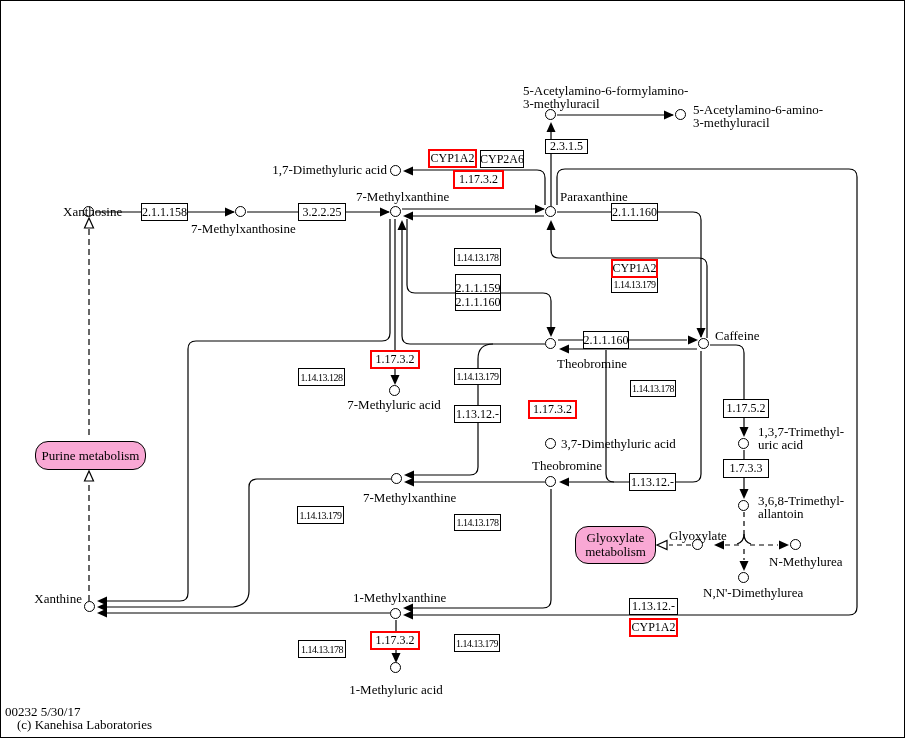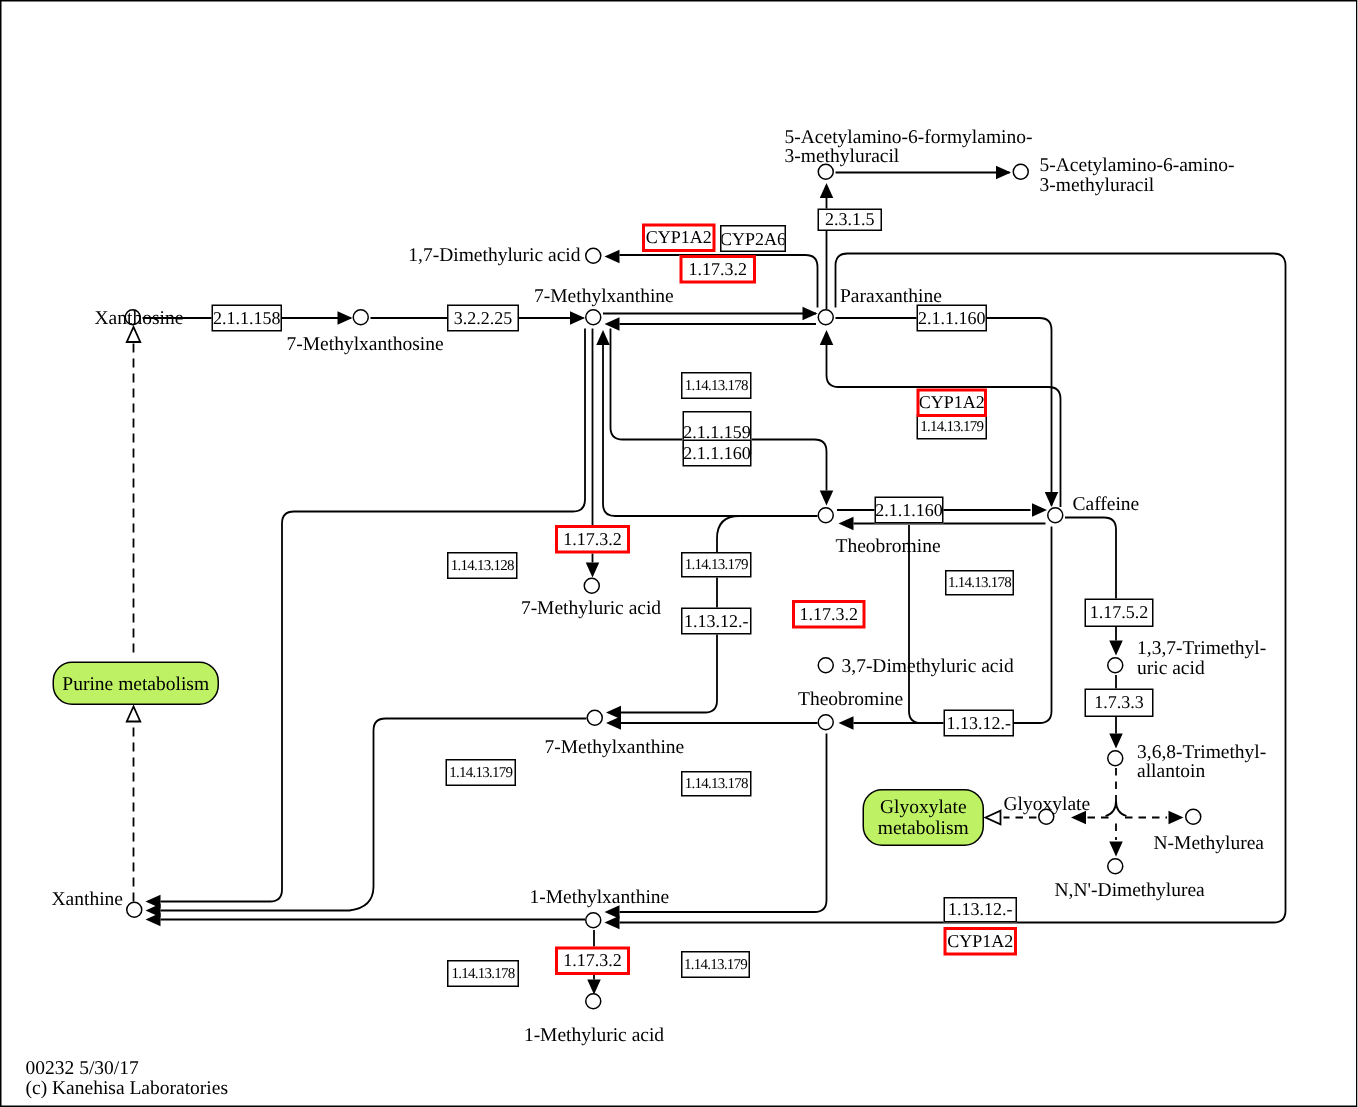--- a/index.html
+++ b/index.html
@@ -10,21 +10,21 @@
   .lbl{position:absolute;font-size:13px;line-height:13px;white-space:nowrap;}
   .lbl.center{transform:translateX(-50%);text-align:center;}
   .lbl.right{transform:translateX(-100%);text-align:center;}
   .node{position:absolute;width:9px;height:9px;border:1.5px solid #000;
         border-radius:50%;background:#fff;}
   .ec{position:absolute;box-sizing:border-box;border:1px solid #000;background:#fff;
       font-size:12px;display:flex;align-items:center;justify-content:center;
       white-space:nowrap;overflow:hidden;}
   .ec.tight{font-size:10px;letter-spacing:-0.5px;margin-top:36px;}
   .ec.hl{border:2px solid #8b5cf6;}
-  .maplink{position:absolute;box-sizing:border-box;border:1px solid #000;background:#bef264;
+  .maplink{position:absolute;box-sizing:border-box;border:1px solid #000;background:#f9a8d4;
       border-radius:13px;font-size:13px;line-height:14px;display:flex;flex-direction:column;
       align-items:center;justify-content:center;text-align:center;}
   #title-box{position:absolute;left:38px;top:46px;width:181px;height:24px;
       box-sizing:border-box;border:2px solid #000;display:flex;align-items:center;
       justify-content:center;font-size:15px;letter-spacing:0.5px;background:#fff;}
   .footer{position:absolute;font-size:13px;line-height:13px;white-space:nowrap;}
 </style>
 </head>
 <body>
 
@@ -121,21 +121,21 @@
     </g>
 
     <g fill="#fff" stroke="#000" stroke-width="1.2">
       <polygon points="88,217 83.5,227 92.5,227"></polygon>
       <polygon points="88,470 83.5,480 92.5,480"></polygon>
       <polygon points="656,544 666,539.5 666,548.5"></polygon>
     </g>
   </svg>
 
 
-  <div class="footer" style="left:16px;top:704px;">00232 5/30/17</div>
+  <div class="footer" style="left:4px;top:704px;">00232 5/30/17</div>
   <div class="footer" style="left:16px;top:717px;">(c) Kanehisa Laboratories</div>
 <div class="node" style="left: 82px; top: 205px;"></div>
     <div class="lbl left" style="left: 62px; top: 204px;">
       <div>Xanthosine</div>
     </div>
     <div class="node" style="left: 234px; top: 205px;"></div>
     <div class="lbl left" style="left: 190px; top: 221px;">
       <div>7-Methylxanthosine</div>
     </div>
     <div class="node" style="left: 389px; top: 205px;"></div>

